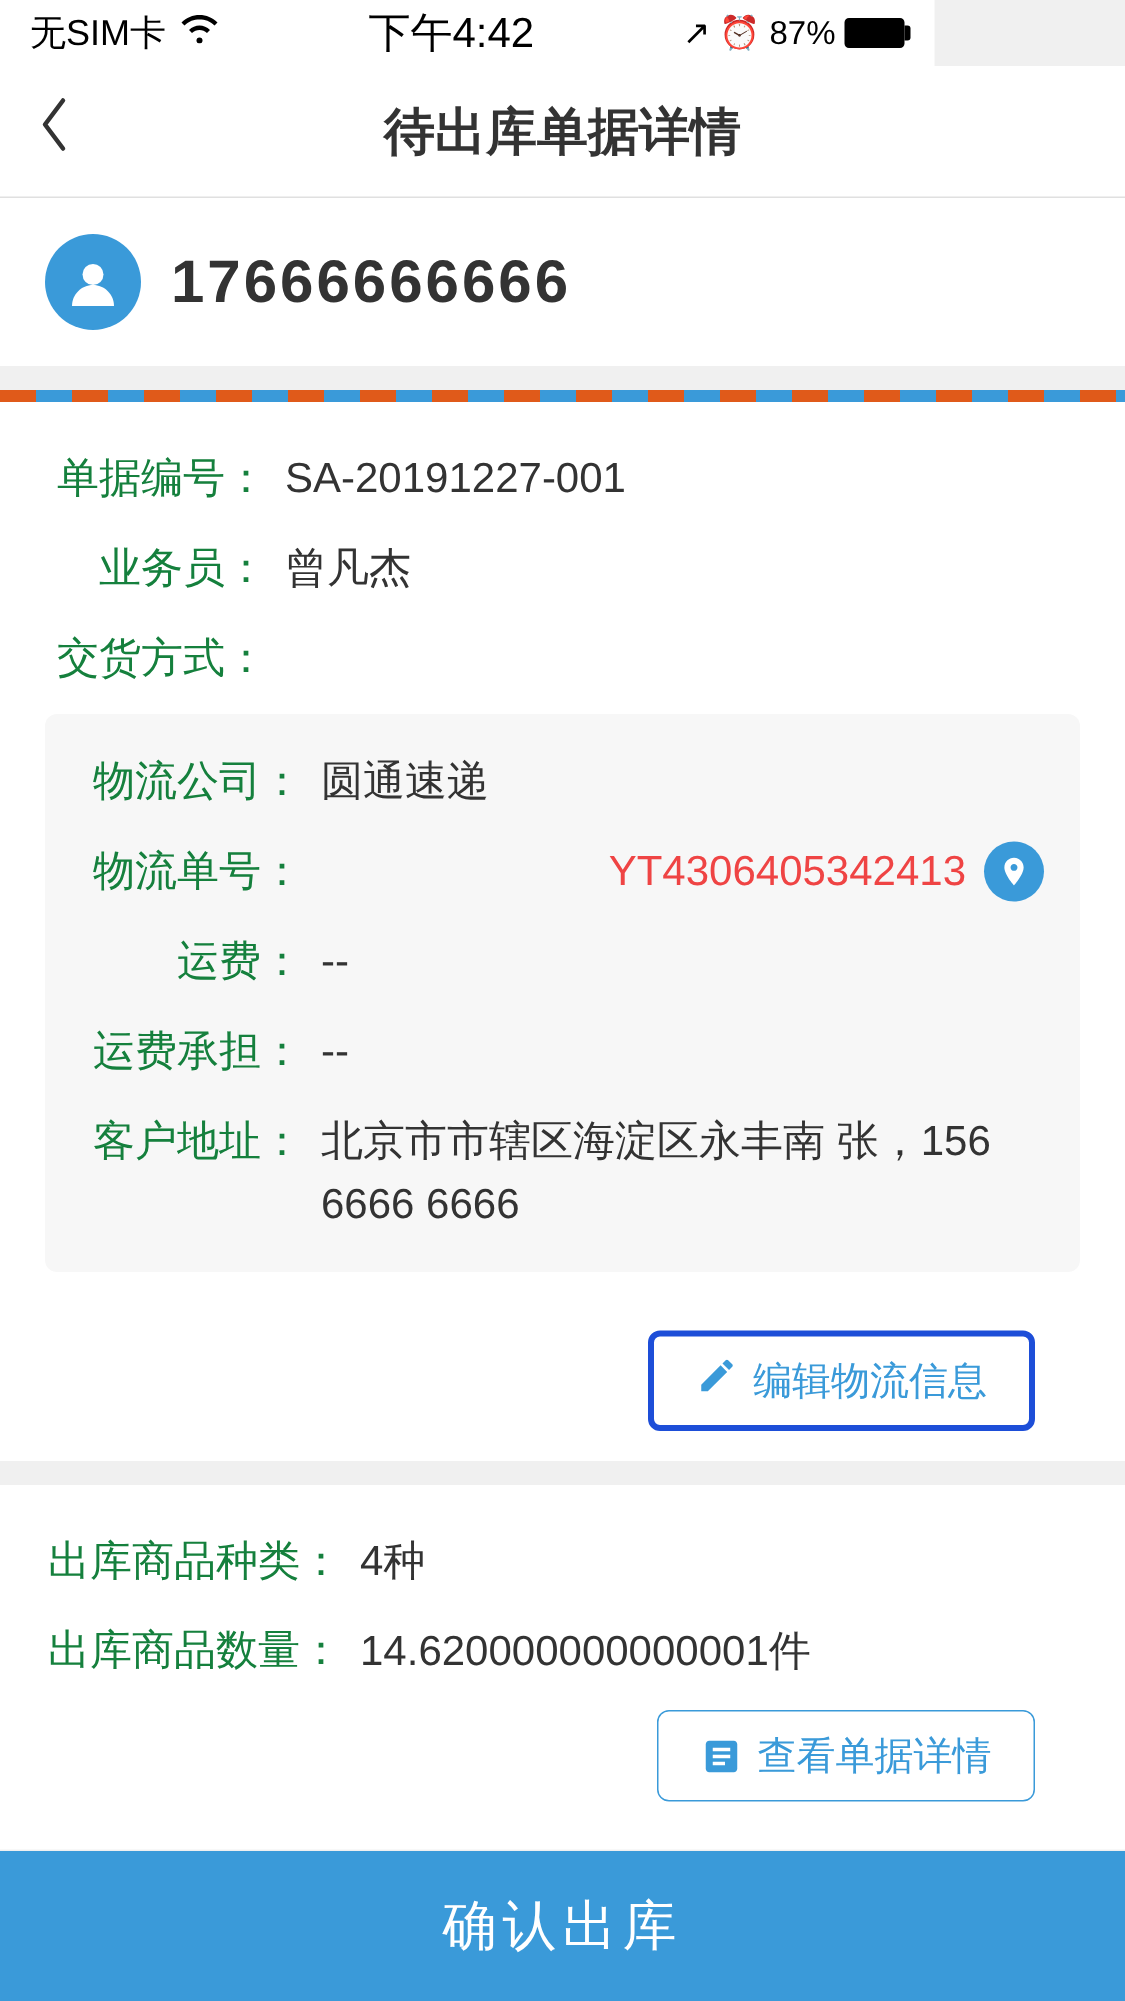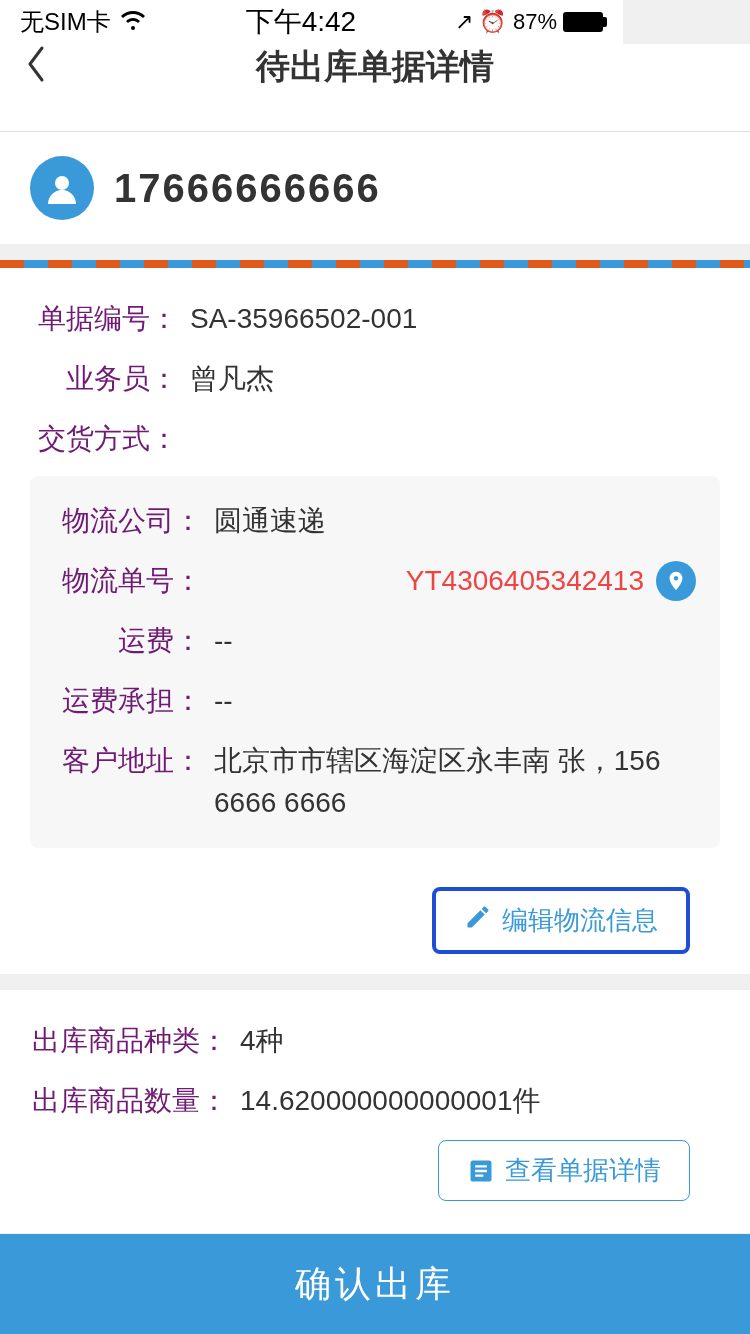--- a/index.html
+++ b/index.html
@@ -47,20 +47,21 @@
       background: #000;
       border-radius: 0 2px 2px 0;
     }
 
     
     .nav-bar {
       width: 750px;
       height: 88px;
       background: #fff;
       display: flex;
+      align-items: center;
       justify-content: center;
       position: relative;
       border-bottom: 1px solid #e0e0e0;
     }
     .nav-back {
       position: absolute;
       left: 24px;
       font-size: 36px;
       color: #333;
       cursor: pointer;
@@ -120,21 +121,21 @@
     }
 
     .info-row {
       display: flex;
       align-items: flex-start;
       margin-bottom: 18px;
       line-height: 1.5;
     }
     .info-row:last-child { margin-bottom: 0; }
     .info-label {
-      color: #701a75;
+      color: #15803d;
       font-size: 28px;
       min-width: 160px;
       text-align: right;
       padding-right: 12px;
       flex-shrink: 0;
     }
     .info-value {
       color: #333;
       font-size: 28px;
       flex: 1;
@@ -270,21 +271,21 @@
     </svg>
   </div>
   <span class="customer-phone">17666666666</span>
 </div>
 
 <div class="dashed-divider"></div>
 
 <div class="section-white" style="padding-top:30px;padding-bottom:16px;margin-bottom:0;">
   <div class="info-row">
     <span class="info-label">单据编号：</span>
-    <span class="info-value">SA-35966502-001</span>
+    <span class="info-value">SA-20191227-001</span>
   </div>
   <div class="info-row">
     <span class="info-label">业务员：</span>
     <span class="info-value">曾凡杰</span>
   </div>
   <div class="info-row">
     <span class="info-label">交货方式：</span>
   </div>
 </div>
 

